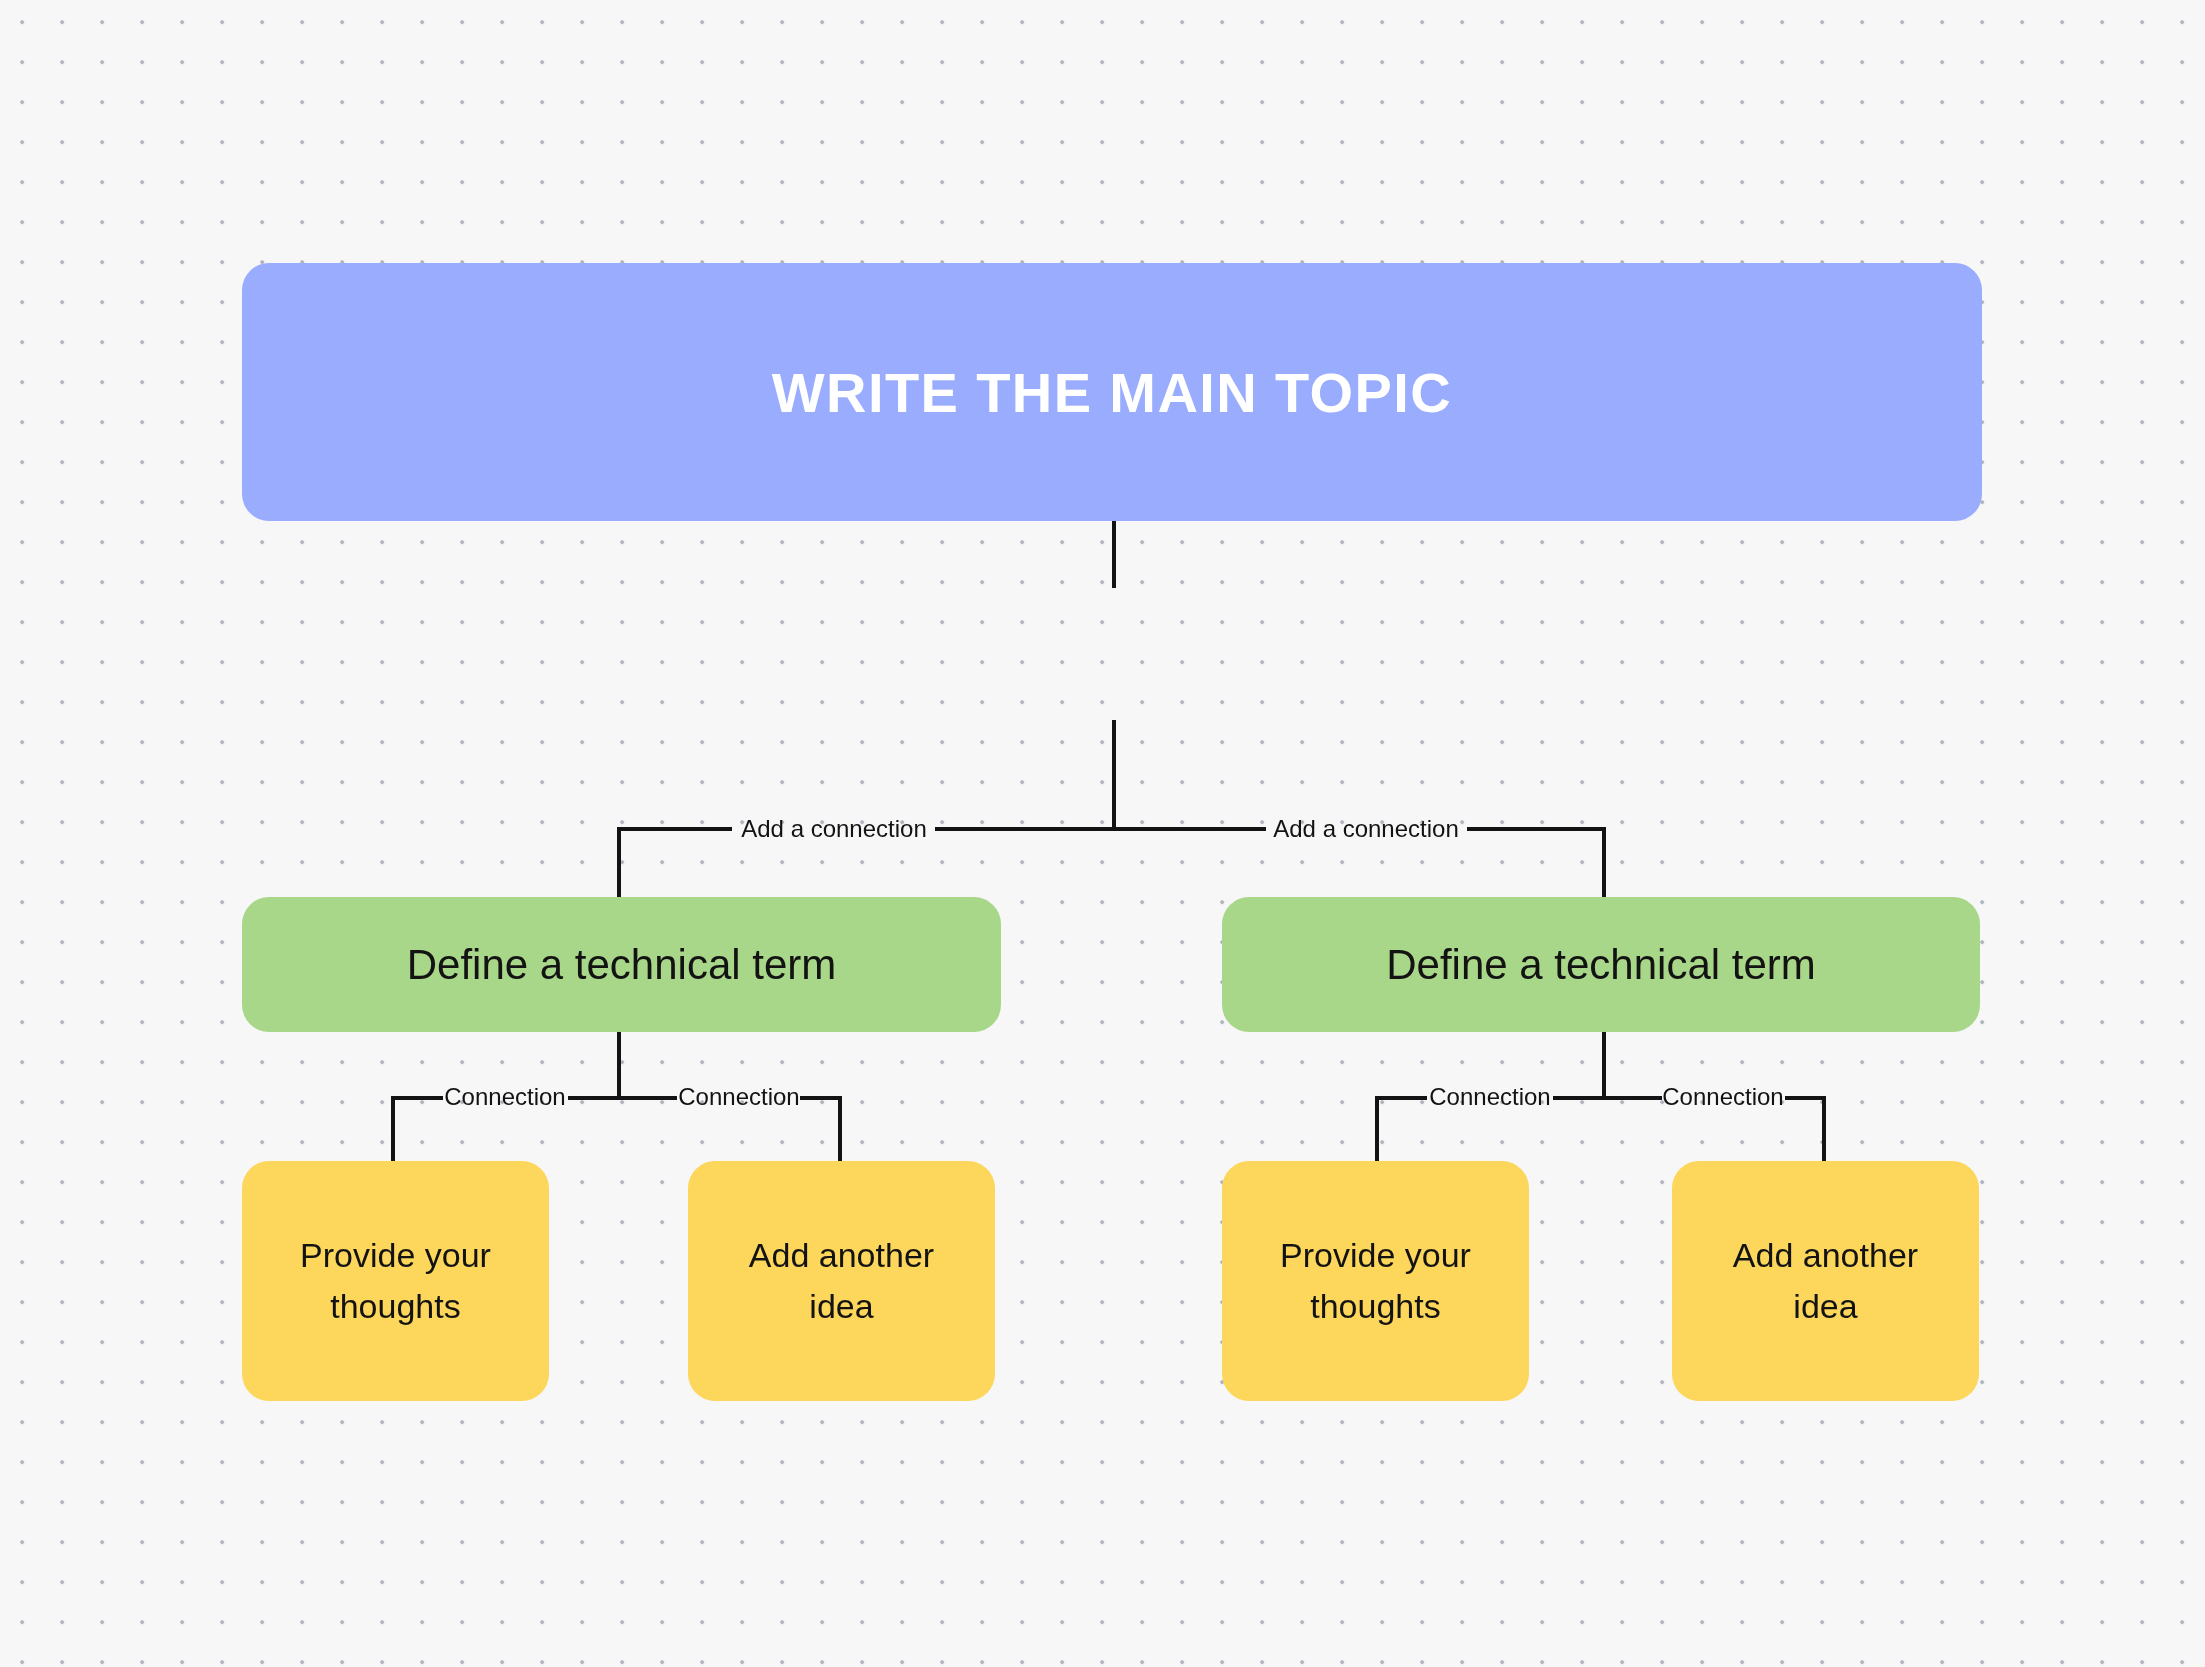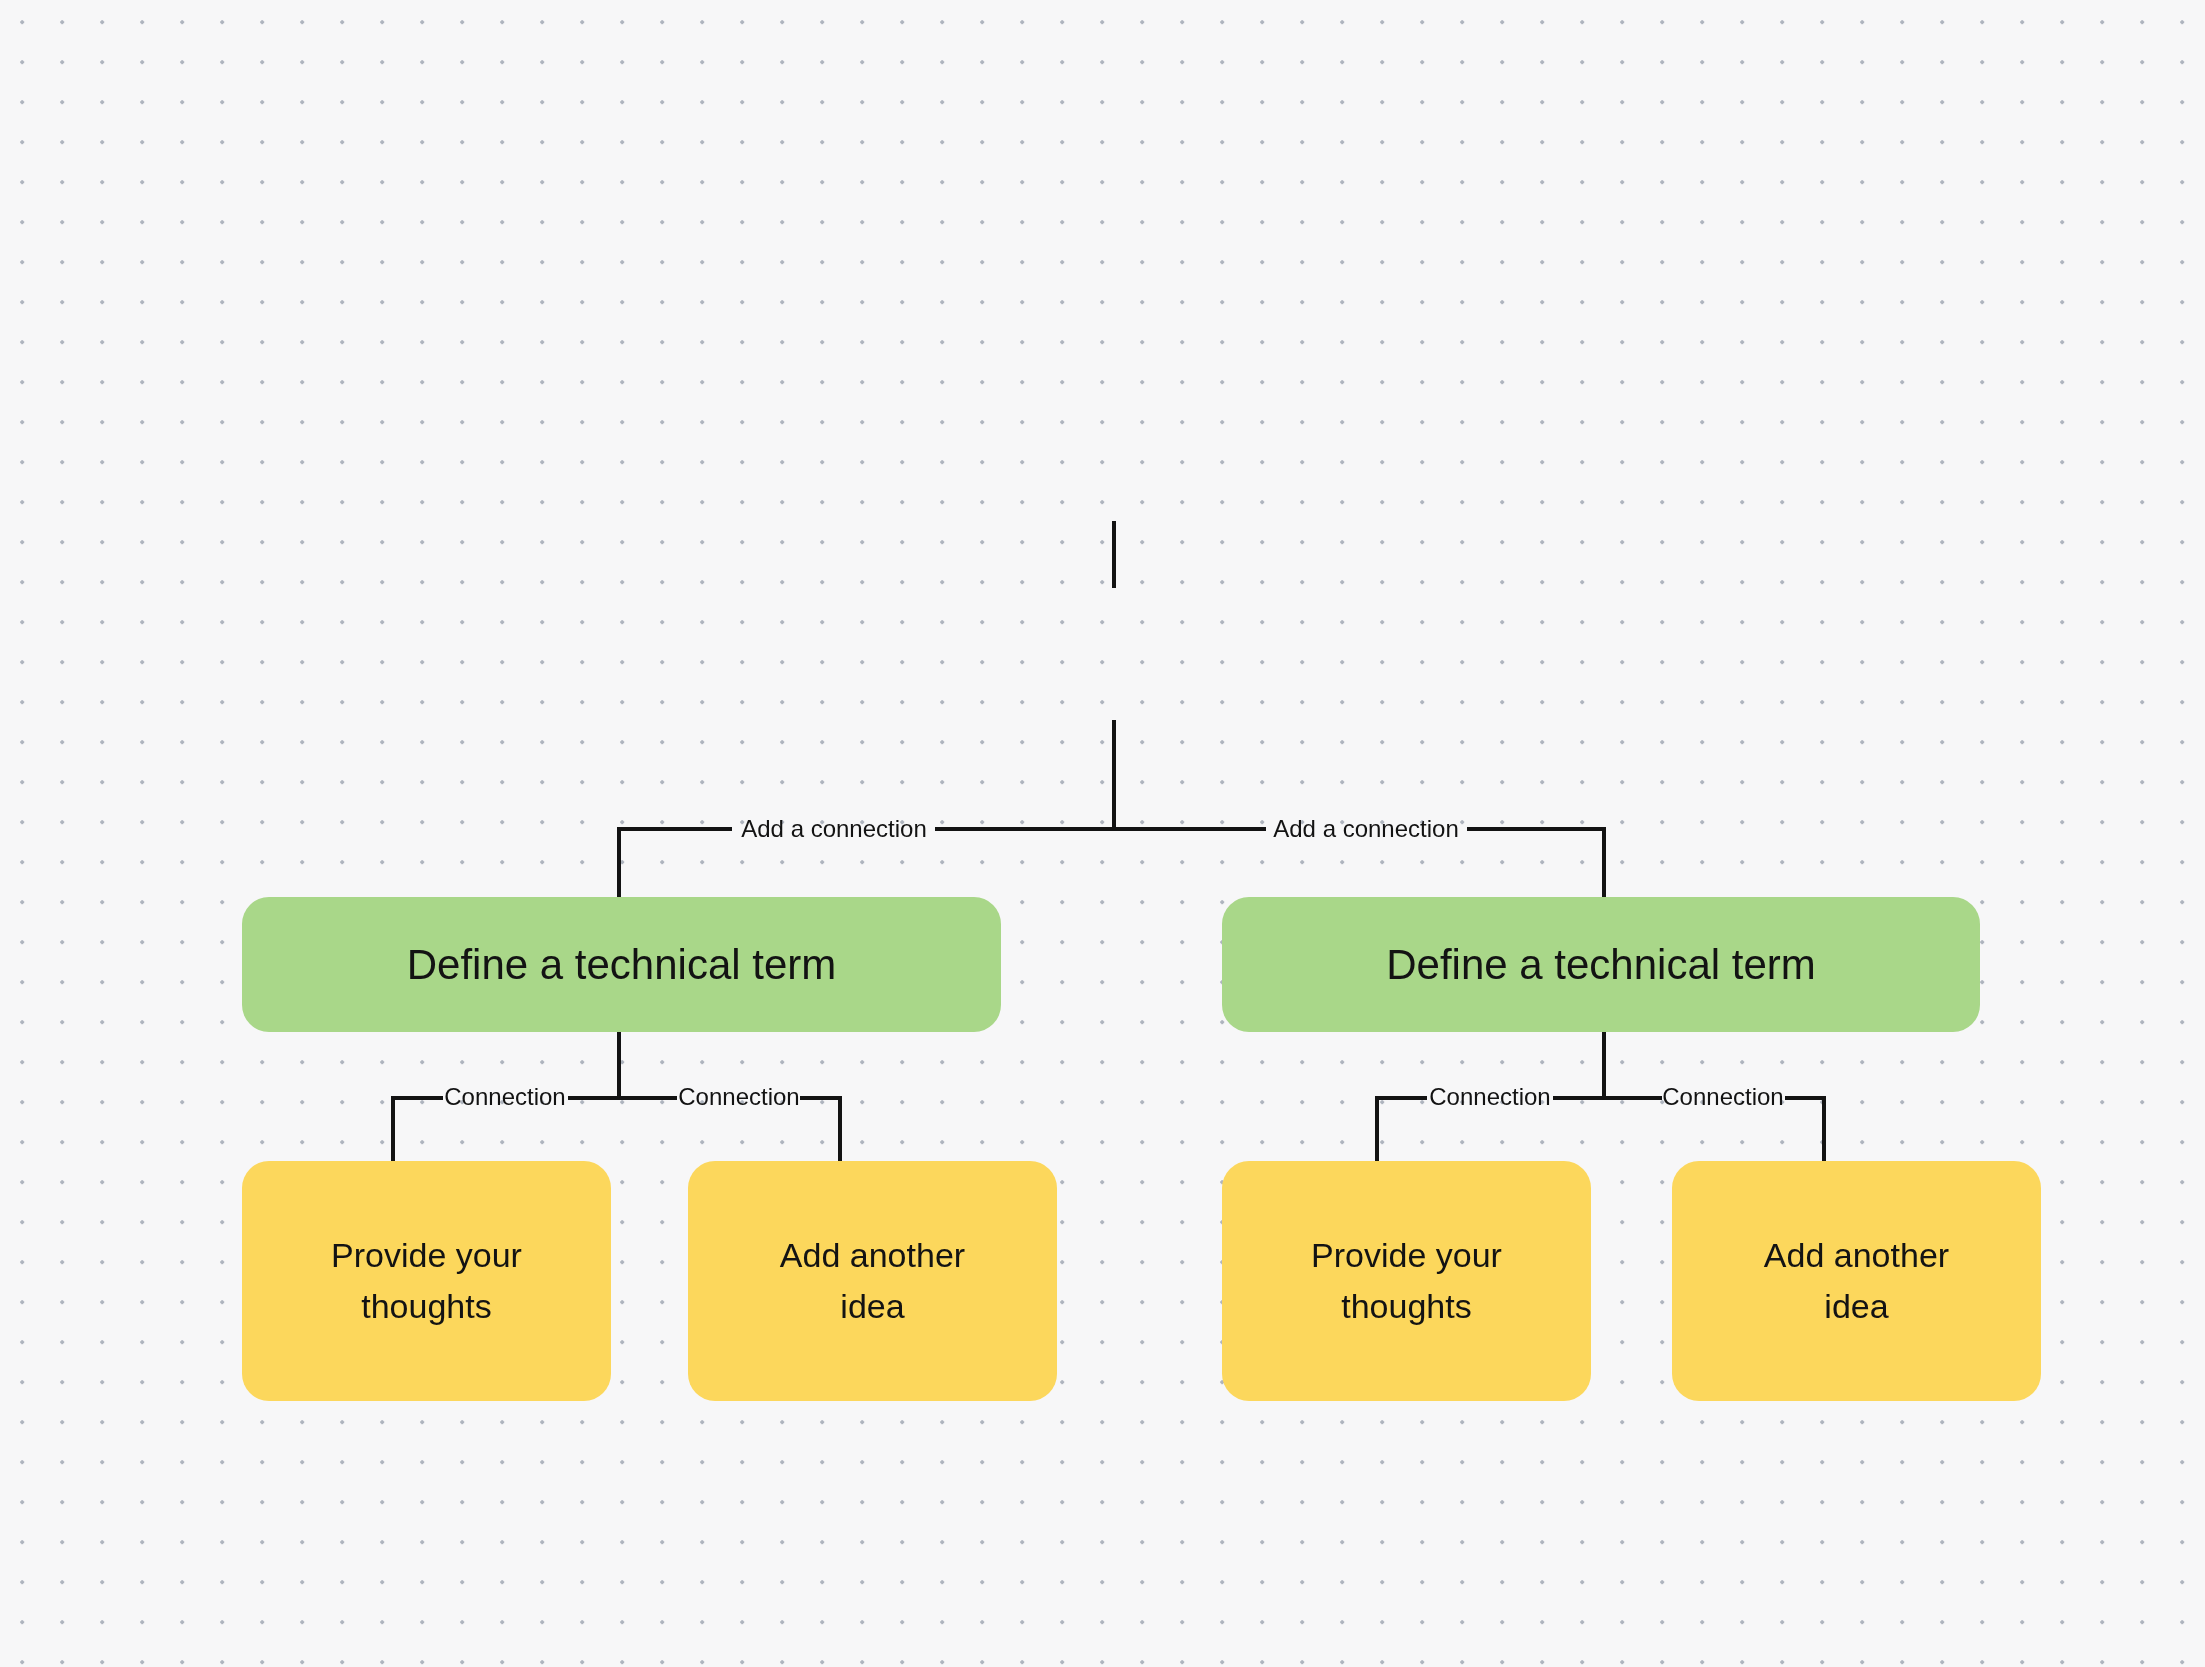--- a/index.html
+++ b/index.html
@@ -19,21 +19,21 @@
     display: flex;
     align-items: center;
     justify-content: center;
     text-align: center;
     box-sizing: border-box;
   }
   .node-main   { left: 242px;  top: 263px;  width: 1740px; height: 258px; background: #99ACFD; border-radius: 27px; }
   .node-key    { left: 723px; top: 587px; width: 779px; height: 134px; background: #F392E2; border-radius: 67px; }
   .node-term-l { left: 242px;  top: 897px; width: 759px; height: 135px; background: #A9D789; border-radius: 27px; }
   .node-term-r { left: 1222px; top: 897px; width: 758px; height: 135px; background: #A9D789; border-radius: 27px; }
-  .node-idea   { top: 1161px; width: 369px; height: 240px; background: #FCD75C; border-radius: 27px; }
+  .node-idea   { top: 1161px; width: 307px; height: 240px; background: #FCD75C; border-radius: 27px; }
   .x1 { left: 242px; }  .x2 { left: 688px; }  .x3 { left: 1222px; }  .x4 { left: 1672px; }
 
   .title-text {
     color: #FFFFFF; font-size: 56px; font-weight: 700; letter-spacing: 0.025em; white-space: nowrap;
   }
   .pill-text {
     color: #FFFFFF; font-size: 40px; font-weight: 700; letter-spacing: 0.045em; white-space: nowrap;
   }
   .term-text {
     color: #131313; font-size: 42px; font-weight: 400; white-space: nowrap;
@@ -51,20 +51,23 @@
     font-weight: 500;
     color: #131313;
     white-space: nowrap;
   }
 </style>
 </head>
 <body>
 
 <div class="board">
 
+  <div class="node node-main">
+    <span class="title-text">WRITE THE MAIN TOPIC</span>
+  </div>
 
   <div class="line v" style="left:1112px; top:521px; height:67px;"></div>
 
 
   <div class="line v" style="left:1112px; top:720px; height:110px;"></div>
 
   <div class="line h" style="left:617px; top:827px; width:115px;"></div>
   <div class="line h" style="left:935px; top:827px; width:331px;"></div>
   <div class="line h" style="left:1467px; top:827px; width:138px;"></div>
   <span class="conn-label" style="left:834px; top:829px;">Add a connection</span>

